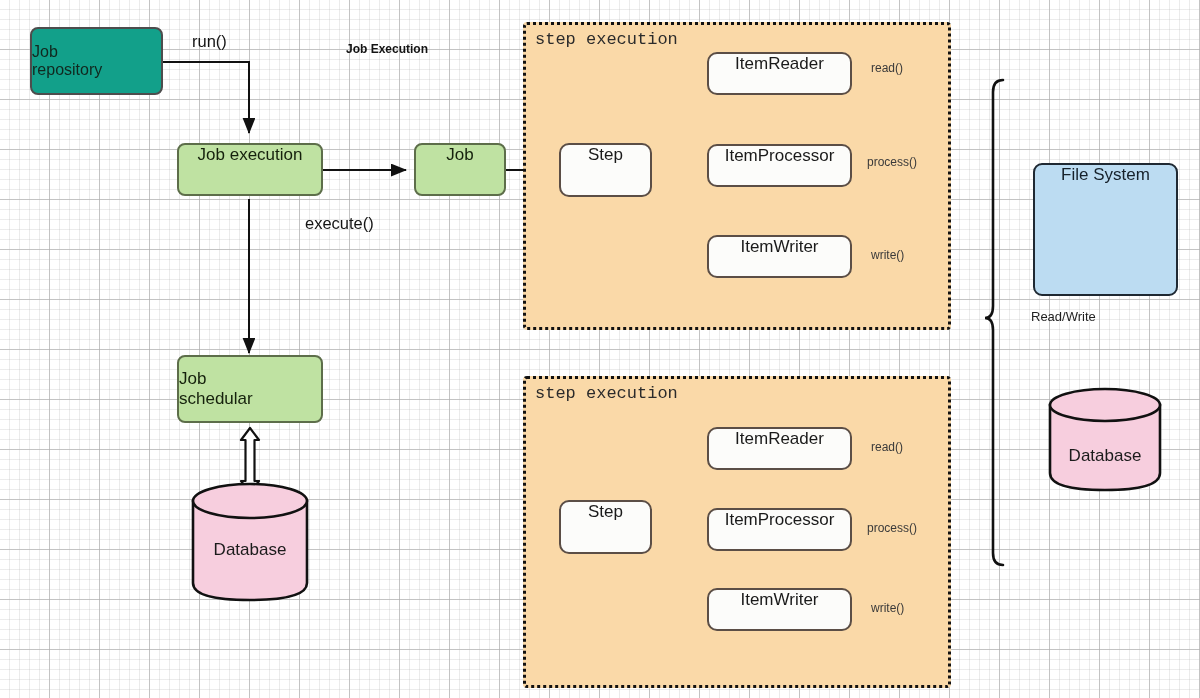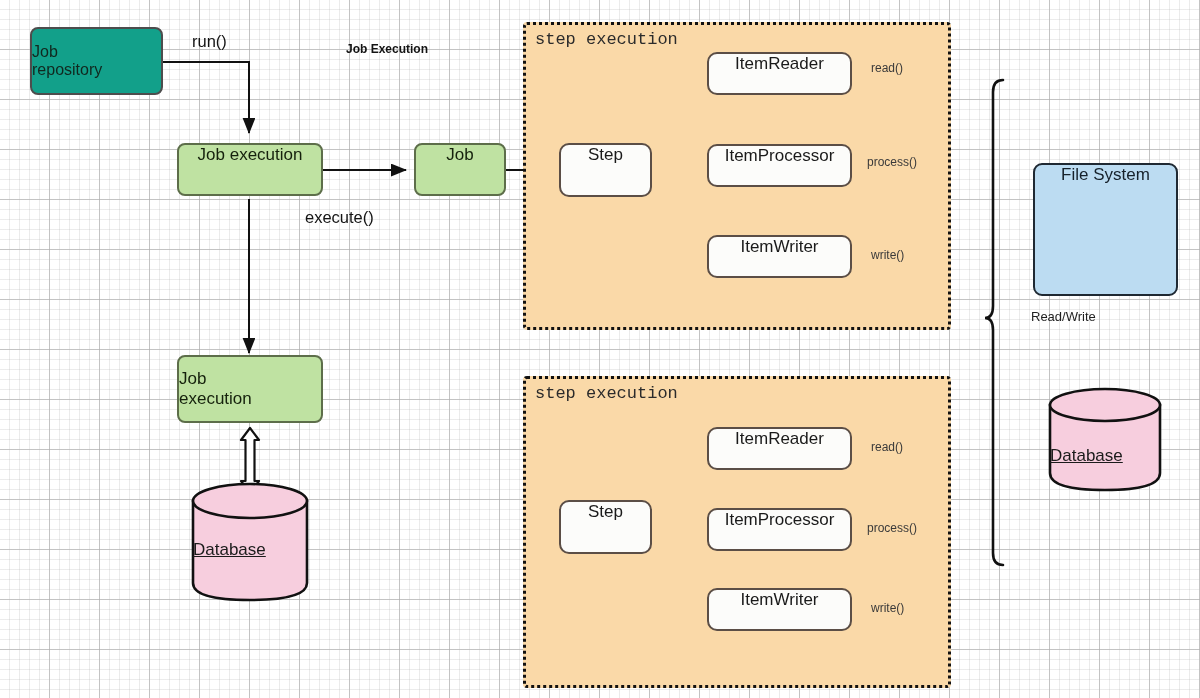--- a/index.html
+++ b/index.html
@@ -98,21 +98,21 @@
     font-weight: bold;
     font-size: 12px;
     color: #141414;
     white-space: nowrap;
   }
   .db-label {
     position: absolute;
     font-size: 17px;
     color: #1b1b1b;
     white-space: nowrap;
-    text-decoration: underline;
+    text-align: center;
   }
   .brace-label {
     position: absolute;
     font-size: 13px;
     color: #1f1f1f;
     white-space: nowrap;
   }
 </style>
 </head>
 <body>
@@ -197,30 +197,30 @@
     <span>Job</span>
     <span>repository</span>
   </div>
 
   <div class="node n-green" style="left:177px; top:143px; width:146px; height:53px;">Job execution</div>
 
   <div class="node n-green" style="left:414px; top:143px; width:92px; height:53px;">Job</div>
 
   <div class="node n-green node-multiline" style="left:177px; top:355px; width:146px; height:68px;">
     <span>Job</span>
-    <span>execution</span>
+    <span>schedular</span>
   </div>
 
   <div class="db-label" style="left:193px; top:540px; width:114px;">Database</div>
 
   <div class="node n-blue" style="left:1033px; top:163px; width:145px; height:133px;">File System</div>
 
   <div class="db-label" style="left:1050px; top:446px; width:110px;">Database</div>
 
   <div class="brace-label" style="left:1031px; top:309px;">Read/Write</div>
 
   <div class="title-label" style="left:346px; top:42px;">Job Execution</div>
 
   <div class="edge-label bold" style="left:192px; top:32px;">run()</div>
 
-  <div class="edge-label bold" style="left:305px; top:208px;">execute()</div>
+  <div class="edge-label bold" style="left:305px; top:214px;">execute()</div>
 
 </div>
 
 </body></html>

